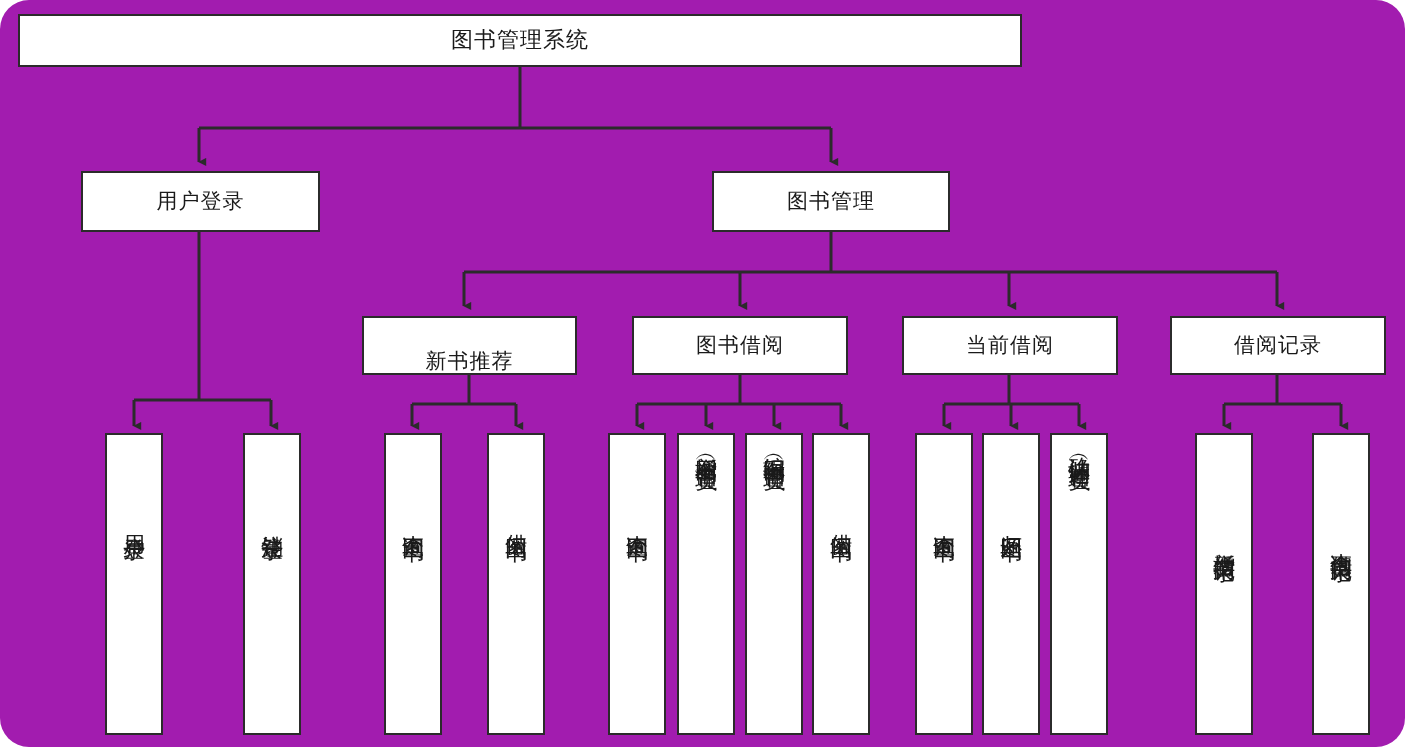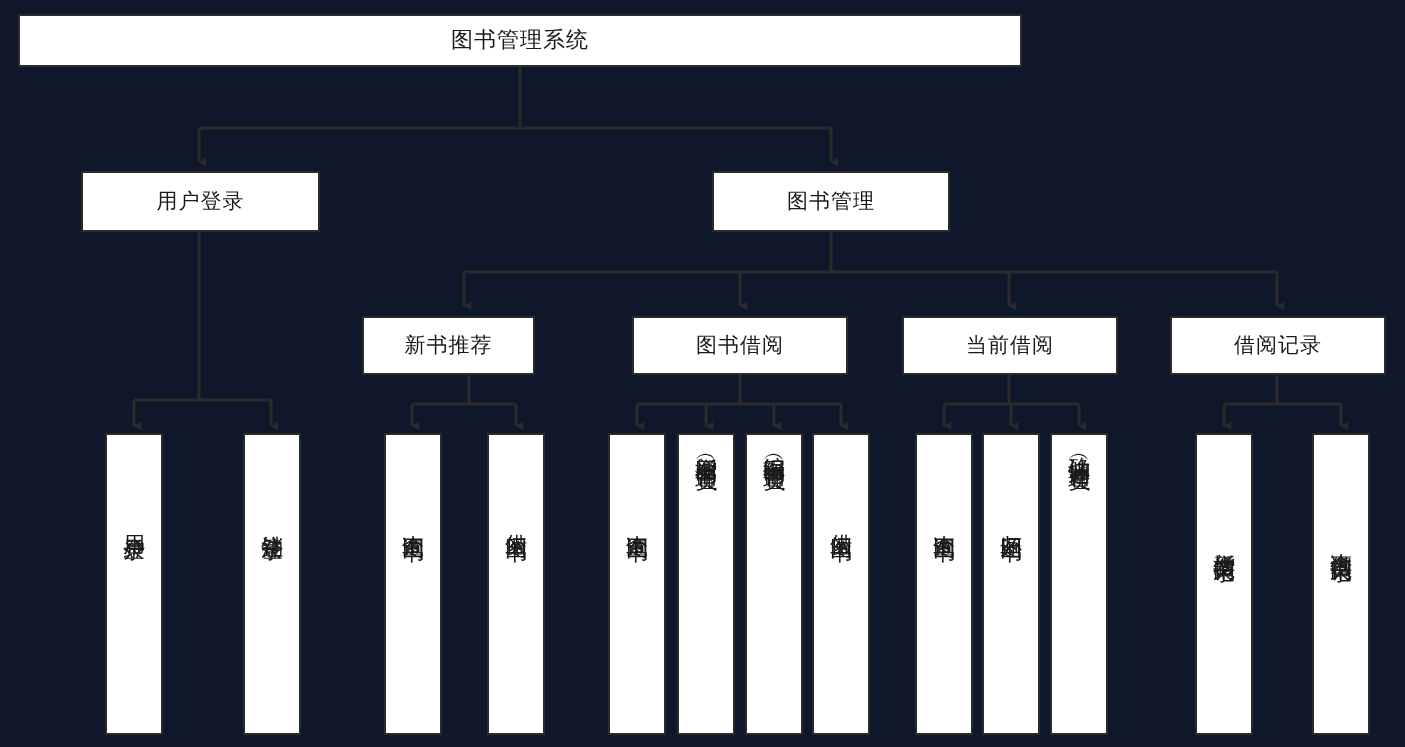--- a/index.html
+++ b/index.html
@@ -7,22 +7,23 @@
     padding: 0;
     background: #ffffff;
   }
   body {
     font-family: "DejaVu Sans", "Liberation Sans", sans-serif;
   }
   #canvas {
     position: relative;
     width: 1405px;
     height: 747px;
-    background: #0f172a;
+    background: #a21caf;
     overflow: hidden;
+    border-radius: 29px;
   }
   #wires {
     position: absolute;
     left: 0;
     top: 0;
     width: 1405px;
     height: 747px;
   }
   .node {
     position: absolute;
@@ -131,21 +132,21 @@
     <span>图书管理系统</span>
   </div>
 
   <div class="node horiz" style="left:81px; top:171px; width:239px; height:61px;">
     <span>用户登录</span>
   </div>
   <div class="node horiz" style="left:712px; top:171px; width:238px; height:61px;">
     <span>图书管理</span>
   </div>
 
-  <div class="node horiz" style="left:362px; top:316px; width:173px; height:59px;">
+  <div class="node horiz" style="left:362px; top:316px; width:215px; height:59px;align-items:flex-end;">
     <span>新书推荐</span>
   </div>
   <div class="node horiz" style="left:632px; top:316px; width:216px; height:59px;">
     <span>图书借阅</span>
   </div>
   <div class="node horiz" style="left:902px; top:316px; width:216px; height:59px;font-family:Liberation Serif, serif;">
     <span>当前借阅</span>
   </div>
   <div class="node horiz" style="left:1170px; top:316px; width:216px; height:59px;">
     <span>借阅记录</span>

